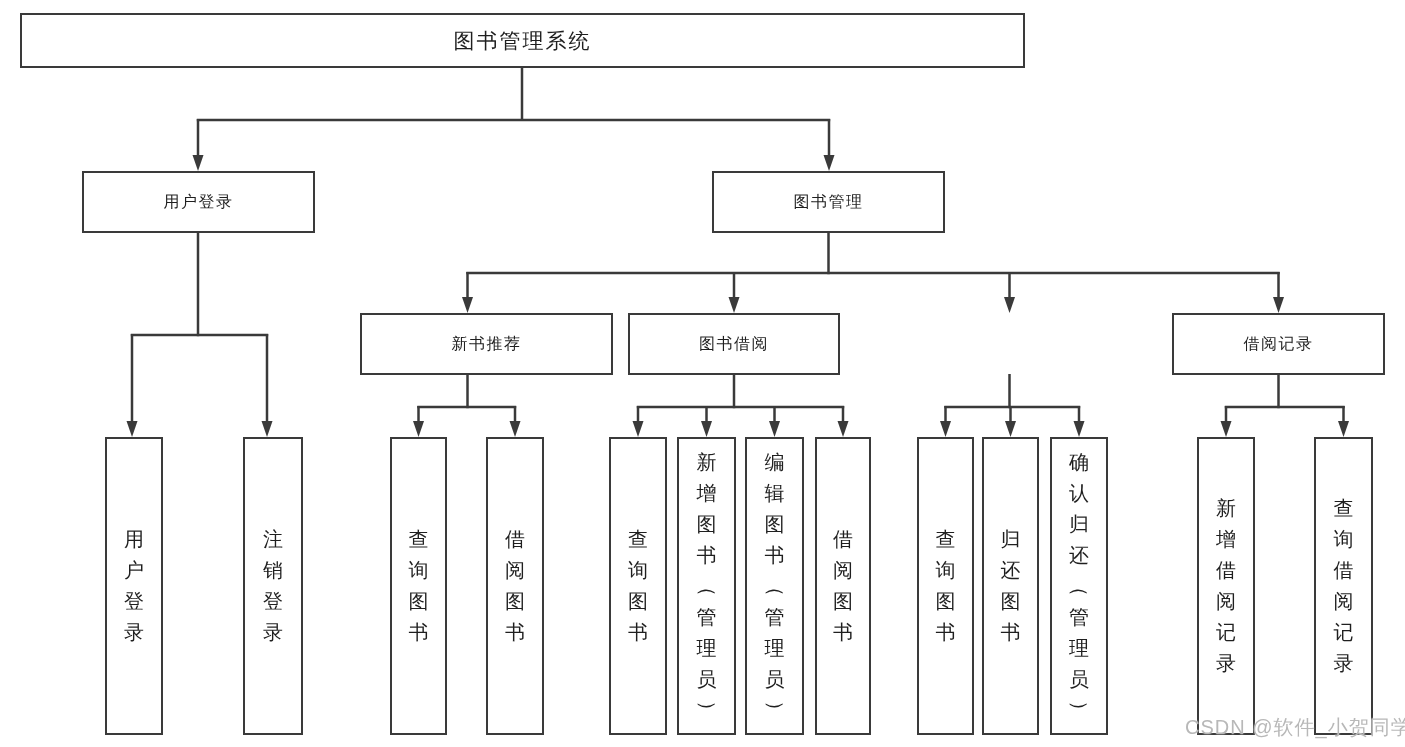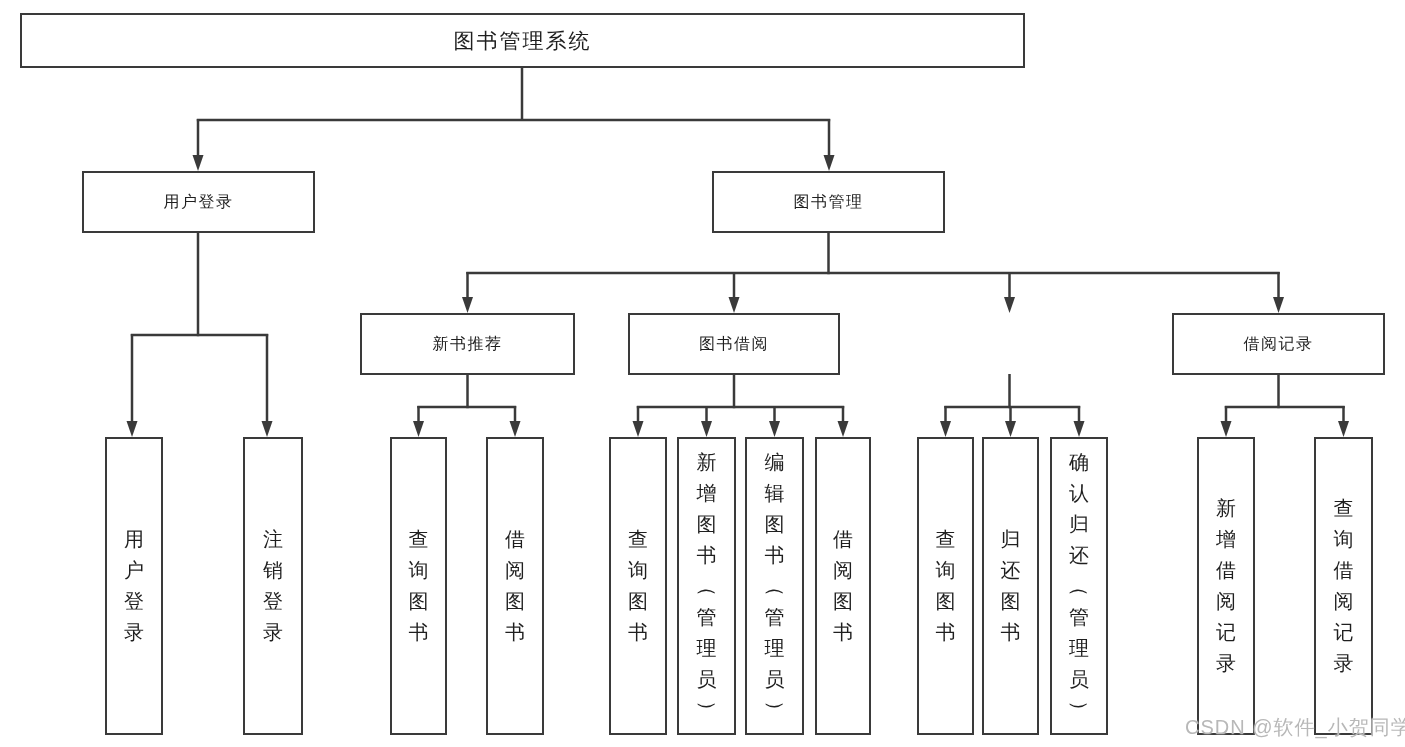--- a/index.html
+++ b/index.html
@@ -85,21 +85,21 @@
       <polygon points="1220.5,421 1231.5,421 1226,437"></polygon>
       <line x1="1343.5" y1="406" x2="1343.5" y2="424"></line>
       <polygon points="1338,421 1349,421 1343.5,437"></polygon>
     </svg>
 
   <div class="box hbox root-box" style="left:20px;top:13px;width:1005px;height:55px">图书管理系统</div>
 
   <div class="box hbox" style="left:82px;top:171px;width:233px;height:62px">用户登录</div>
   <div class="box hbox" style="left:712px;top:171px;width:233px;height:62px">图书管理</div>
 
-  <div class="box hbox" style="left:360px;top:313px;width:215px;height:62px">新书推荐</div>
+  <div class="box hbox" style="left:360px;top:313px;width:253px;height:62px">新书推荐</div>
   <div class="box hbox" style="left:628px;top:313px;width:212px;height:62px">图书借阅</div>
   <div class="box hbox" style="left:1172px;top:313px;width:213px;height:62px">借阅记录</div>
 
   <div class="box vbox" style="left:105px;top:437px;width:58px;height:298px">
       <div class="vchar">用</div>
       <div class="vchar">户</div>
       <div class="vchar">登</div>
       <div class="vchar">录</div>
     </div>
   <div class="box vbox" style="left:243px;top:437px;width:60px;height:298px">

